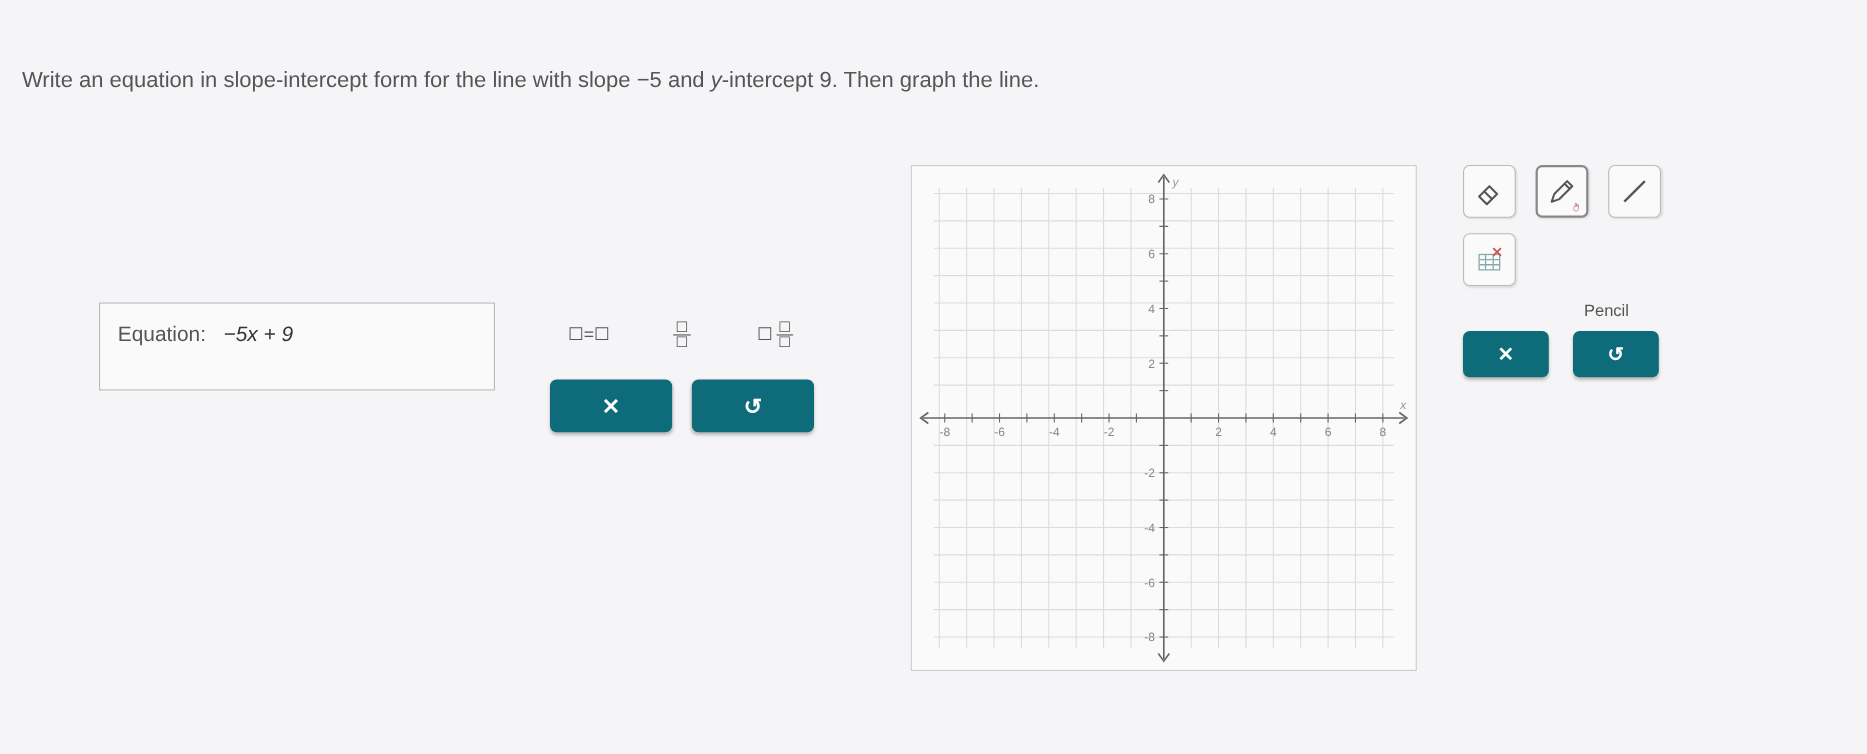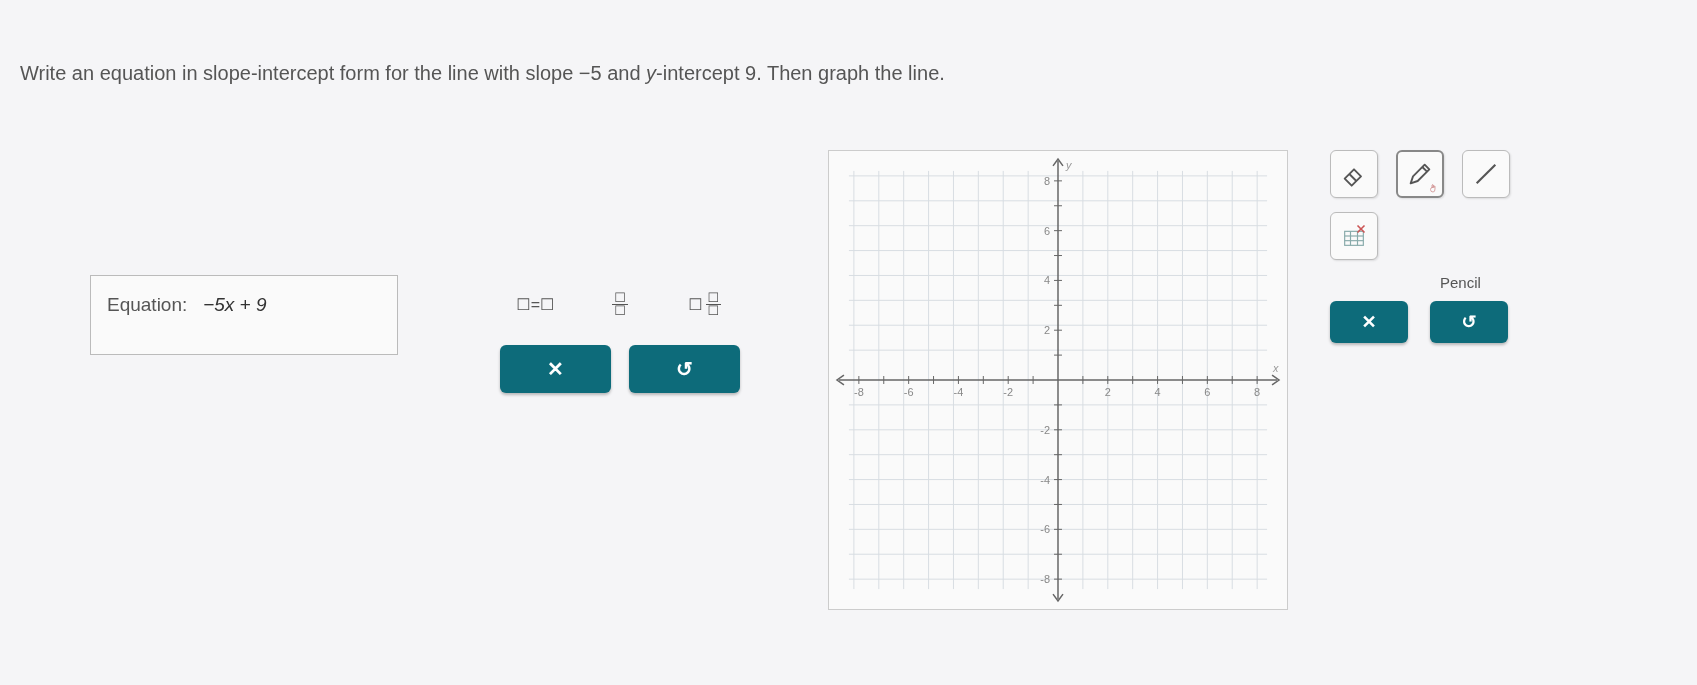--- a/index.html
+++ b/index.html
@@ -17,21 +17,21 @@
     left: 20px;
     font-size: 20px;
     color: #555;
     margin-top: 32px;
   }
   .prompt .math { font-style: italic; }
   .eq-box {
     position: absolute;
     top: 275px;
     left: 90px;
-    width: 308px;
+    width: 360px;
     height: 80px;
     border: 1px solid #bbb;
     background: #fafafa;
     padding: 18px 16px;
     font-size: 19px;
     color: #555;
   }
   .eq-box .mathexpr { font-style: italic; color: #333; }
   .tool-palette {
     position: absolute;

